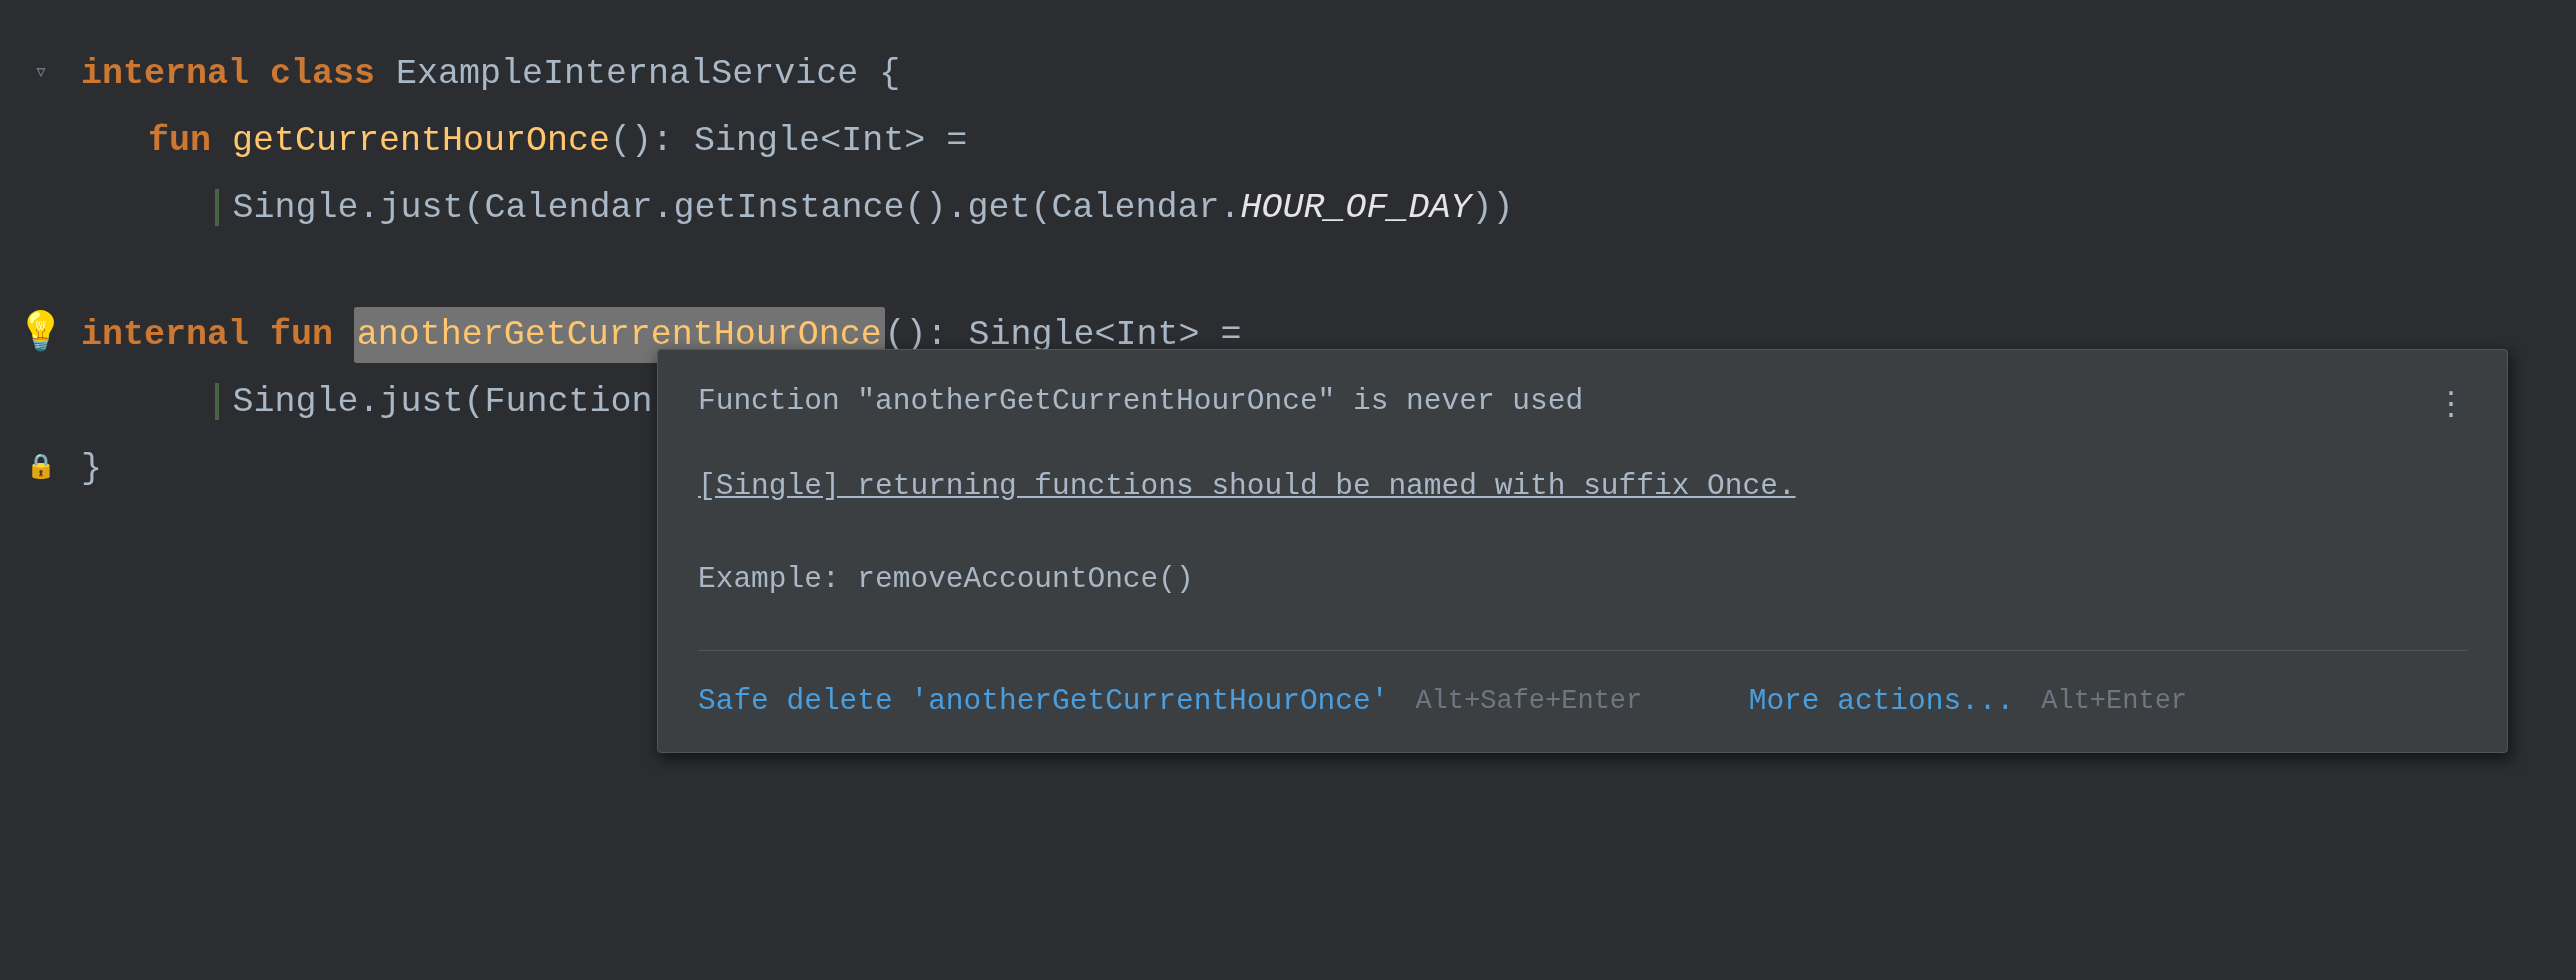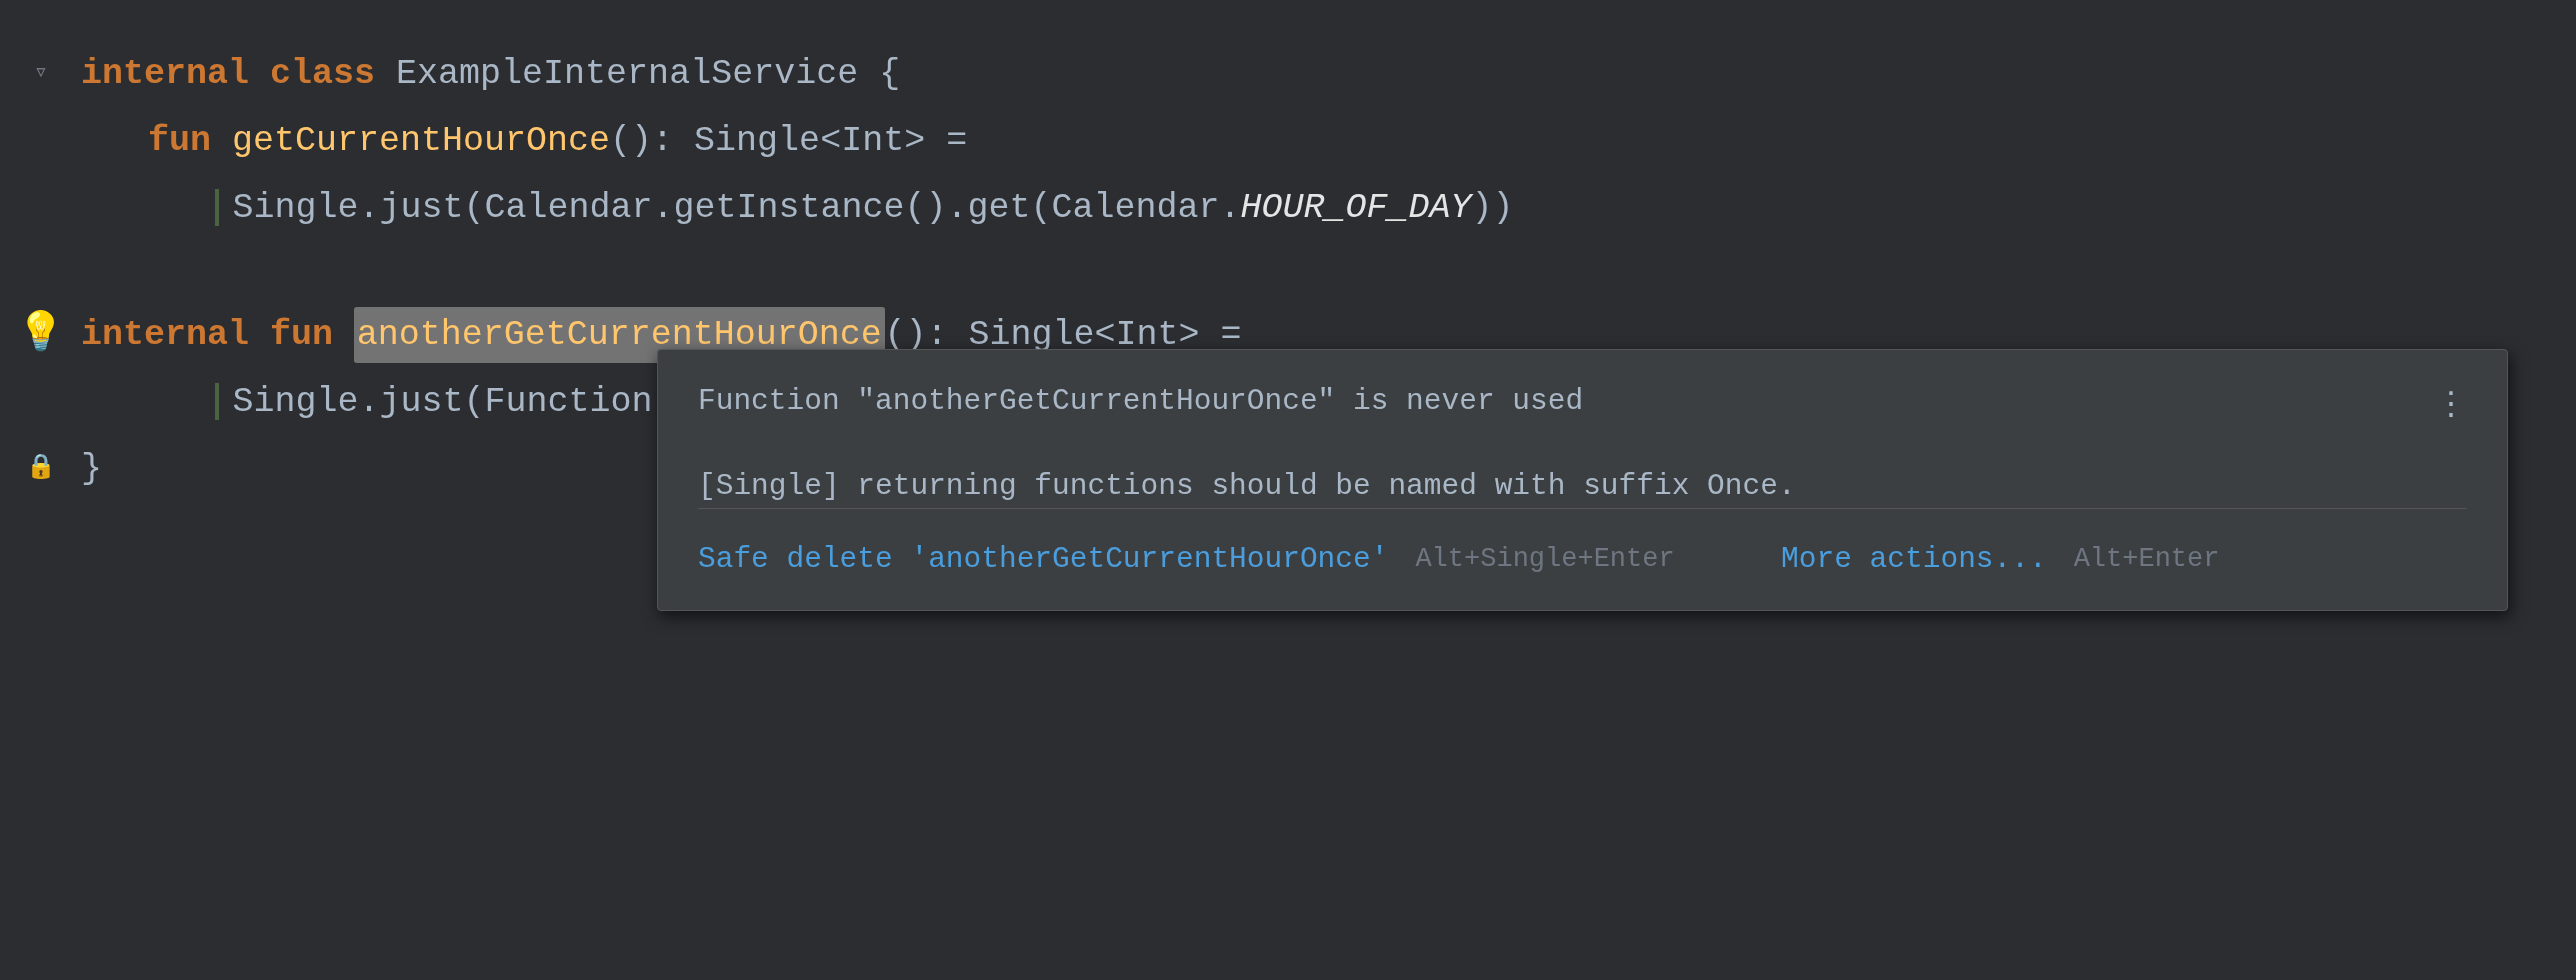--- a/index.html
+++ b/index.html
@@ -141,20 +141,22 @@
       font-size: 32px;
       cursor: pointer;
       margin-left: 27px;
     }
 
     .tooltip-body {
       color: #a9b7c6;
       font-family: 'Courier New', Courier, monospace;
       font-size: 29.5px;
       line-height: 1.5;
+      margin-bottom: 54px;
+      text-decoration: underline;
     }
 
     .tooltip-example {
       color: #a9b7c6;
       font-family: 'Courier New', Courier, monospace;
       font-size: 29.5px;
       margin-bottom: 54px;
     }
 
     .tooltip-footer {
@@ -244,24 +246,25 @@
 
     <div class="tooltip-header">
       <span class="tooltip-title">Function "anotherGetCurrentHourOnce" is never used</span>
       <span class="tooltip-menu-icon">⋮</span>
     </div>
 
     <div class="tooltip-body">
       <div>[Single] returning functions should be named with suffix Once.</div>
     </div>
 
+    <div class="tooltip-example">Example: removeAccountOnce()</div>
 
     <div class="tooltip-footer">
       <a class="action-link">Safe delete 'anotherGetCurrentHourOnce'</a>
-      <span class="shortcut-key">Alt+Single+Enter</span>
+      <span class="shortcut-key">Alt+Safe+Enter</span>
       <span class="separator">&nbsp;&nbsp;&nbsp;&nbsp;</span>
       <a class="action-link">More actions...</a>
       <span class="shortcut-key">Alt+Enter</span>
     </div>
 
   </div>
 
 </div>
 
 

